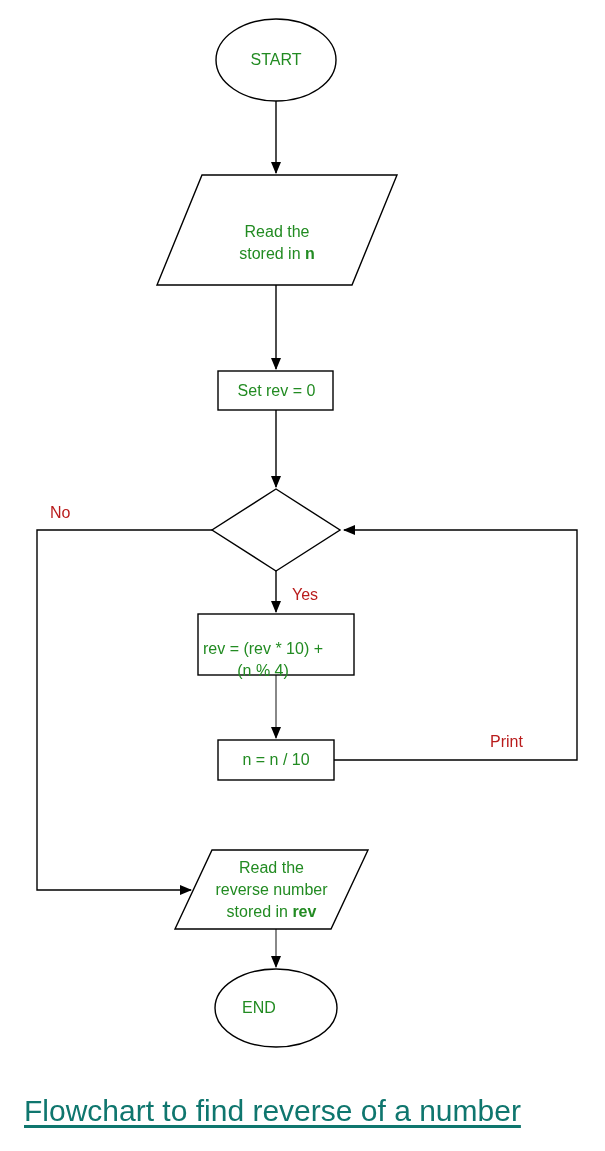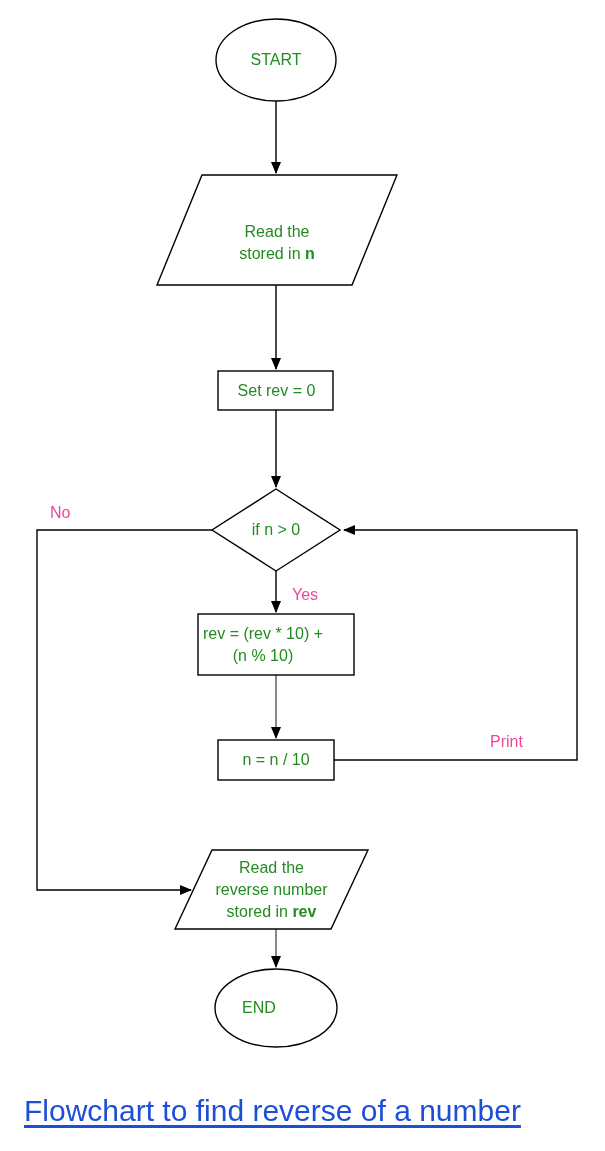--- a/index.html
+++ b/index.html
@@ -29,31 +29,31 @@
     justify-content: center;
     text-align: center;
     color: #228B22;
     font-size: 16px;
     line-height: 22px;
     pointer-events: none;
     white-space: nowrap;
   }
   .edge-label {
     position: absolute;
-    color: #ec4899;
+    color: #b91c1c;
     font-size: 16px;
     line-height: 20px;
     pointer-events: none;
     white-space: nowrap;
   }
   .caption {
     position: absolute;
     left: 24px;
     top: 1093px;
-    color: #1d4ed8;
+    color: #0f766e;
     font-size: 30px;
     line-height: 36px;
     text-decoration: underline;
     text-underline-offset: 4px;
     white-space: nowrap;
   }
 </style>
 </head>
 <body>
 
@@ -89,26 +89,25 @@
 
   <div class="node-label" style="left:157px; top:175px; width:240px; height:136px;">
     <span>
       <span>Read the</span><br>
       <span>stored in </span><b>n</b>
     </span>
   </div>
 
   <div class="node-label" style="left:218px; top:371px; width:117px; height:39px;">Set rev = 0</div>
 
-  <div class="node-label" style="left:212px; top:489px; width:128px; height:82px;">if n &gt; 0</div>
 
-  <div class="node-label" style="left:198px; top:614px; width:130px; height:61px;">
+  <div class="node-label" style="left:198px; top:629px; width:130px; height:61px;">
     <span>
       <span>rev = (rev * 10) +</span><br>
-      <span>(n % 10)</span>
+      <span>(n % 4)</span>
     </span>
   </div>
 
   <div class="node-label" style="left:218px; top:740px; width:116px; height:40px;text-align:center;">n = n / 10</div>
 
   <div class="node-label" style="left:175px; top:850px; width:193px; height:79px;">
     <span>
       <span>Read the</span><br>
       <span>reverse number</span><br>
       <span>stored in </span><b>rev</b>

